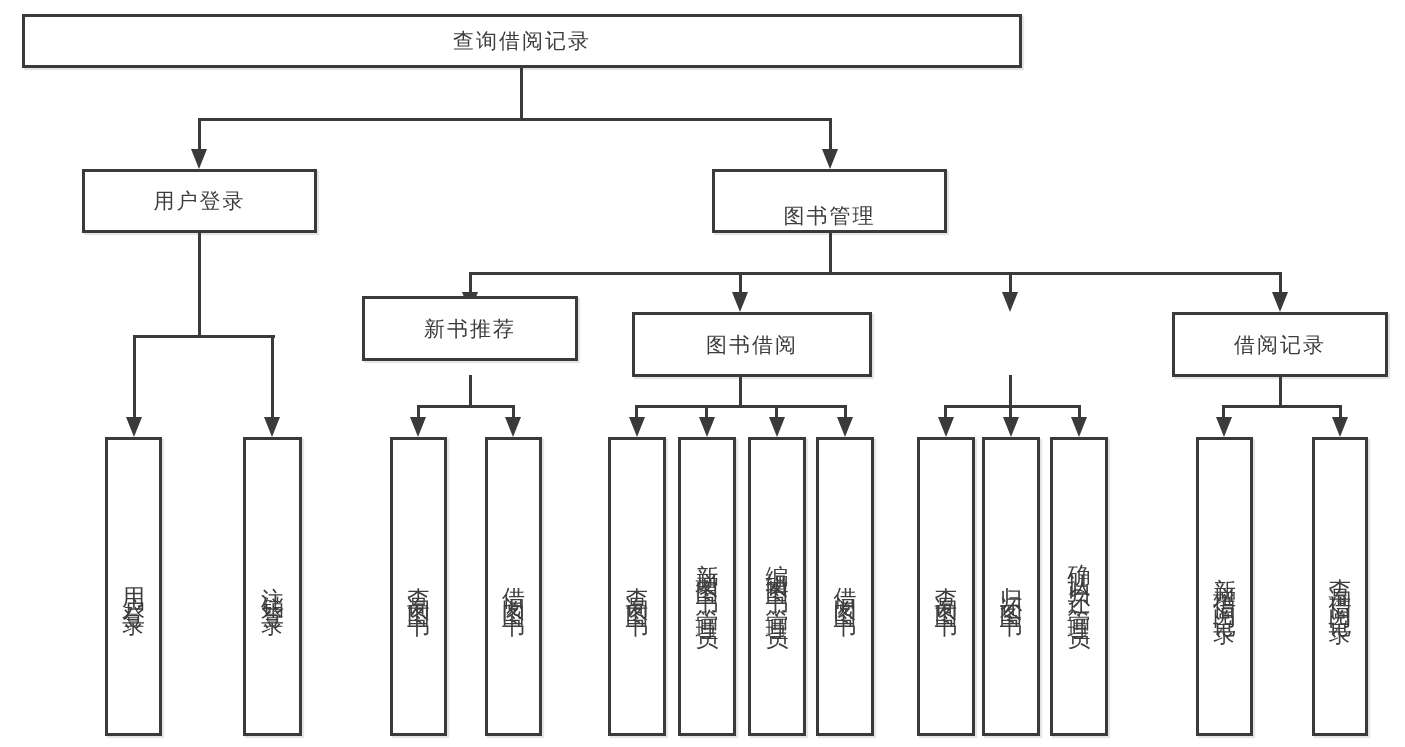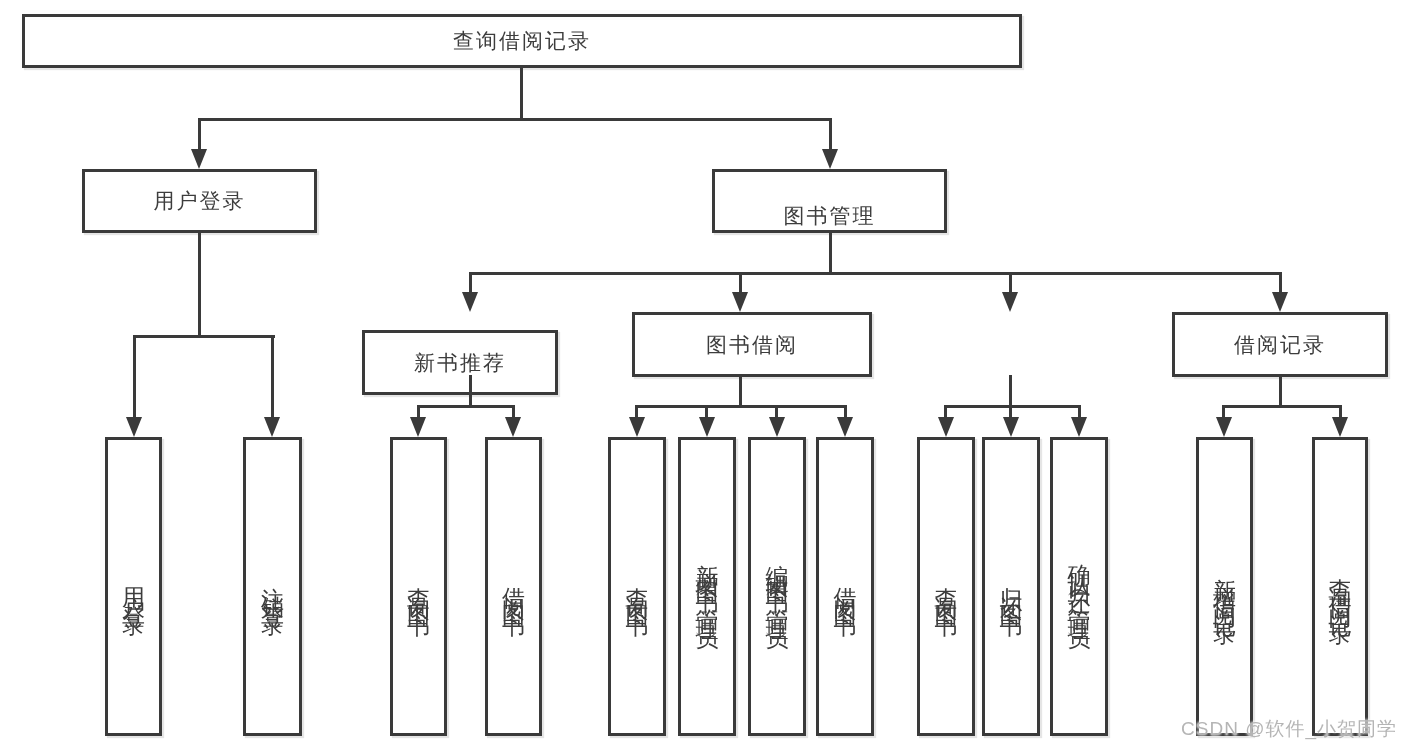--- a/index.html
+++ b/index.html
@@ -90,21 +90,21 @@
   <div class="h" style="left:469px;top:272px;width:813px;"></div>
   <div class="v" style="left:469px;top:272px;height:22px;"></div>
   <div class="arr" style="left:462px;top:292px;"></div>
   <div class="v" style="left:739px;top:272px;height:22px;"></div>
   <div class="arr" style="left:732px;top:292px;"></div>
   <div class="v" style="left:1009px;top:272px;height:22px;"></div>
   <div class="arr" style="left:1002px;top:292px;"></div>
   <div class="v" style="left:1279px;top:272px;height:22px;"></div>
   <div class="arr" style="left:1272px;top:292px;"></div>
 
-  <div class="box" style="left:362px;top:330px;width:196px;height:65px;text-align:center;">
+  <div class="box" style="left:362px;top:296px;width:216px;height:65px;text-align:center;">
     <span class="lbl">新书推荐</span>
   </div>
   <div class="box" style="left:632px;top:312px;width:240px;height:65px;">
     <span class="lbl">图书借阅</span>
   </div>
   <div class="box" style="left:1172px;top:312px;width:216px;height:65px;">
     <span class="lbl">借阅记录</span>
   </div>
 
   <div class="v" style="left:469px;top:375px;height:33px;"></div>
@@ -178,15 +178,14 @@
     <span class="lbl">确认归还（管理员）</span>
   </div>
 
   <div class="box leaf" style="left:1196px;top:437px;width:57px;height:299px;">
     <span class="lbl">新增借阅记录</span>
   </div>
   <div class="box leaf" style="left:1312px;top:437px;width:56px;height:299px;">
     <span class="lbl">查询借阅记录</span>
   </div>
 
-  <div class="watermark">CSDN @软件_小贺同学</div>
 
 </div>
 
 </body></html>

